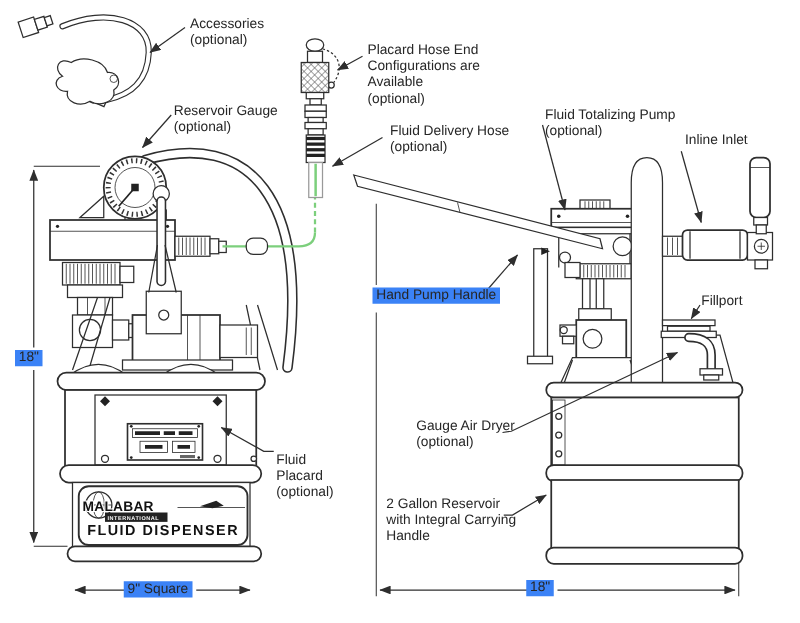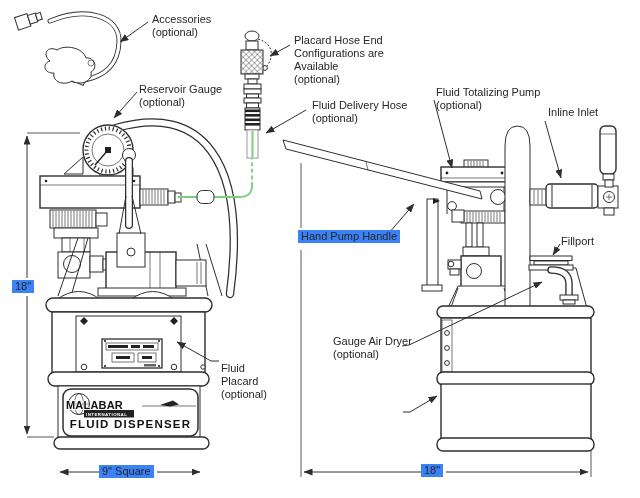--- a/index.html
+++ b/index.html
@@ -292,18 +292,21 @@
 <div class="lbl" style="left:436px;top:86px">Fluid Totalizing Pump
 (optional)</div>
 <div class="lbl" style="left:548px;top:106px">Inline Inlet</div>
 <div class="lbl bg" style="left:298px;top:230px">Hand Pump Handle</div>
 <div class="lbl" style="left:561px;top:235px">Fillport</div>
 <div class="lbl" style="left:333px;top:335px">Gauge Air Dryer
 (optional)</div>
 <div class="lbl" style="left:221px;top:362px">Fluid
 Placard
 (optional)</div>
+<div class="lbl" style="left:309px;top:397px">2 Gallon Reservoir
+with Integral Carrying
+Handle</div>
 
 <div class="lbl bg" style="left:12px;top:280px">18"</div>
 <div class="lbl bg" style="left:99px;top:465px">9" Square</div>
 <div class="lbl bg" style="left:421px;top:464px">18"</div>
 
 </div>
 
 </body></html>

